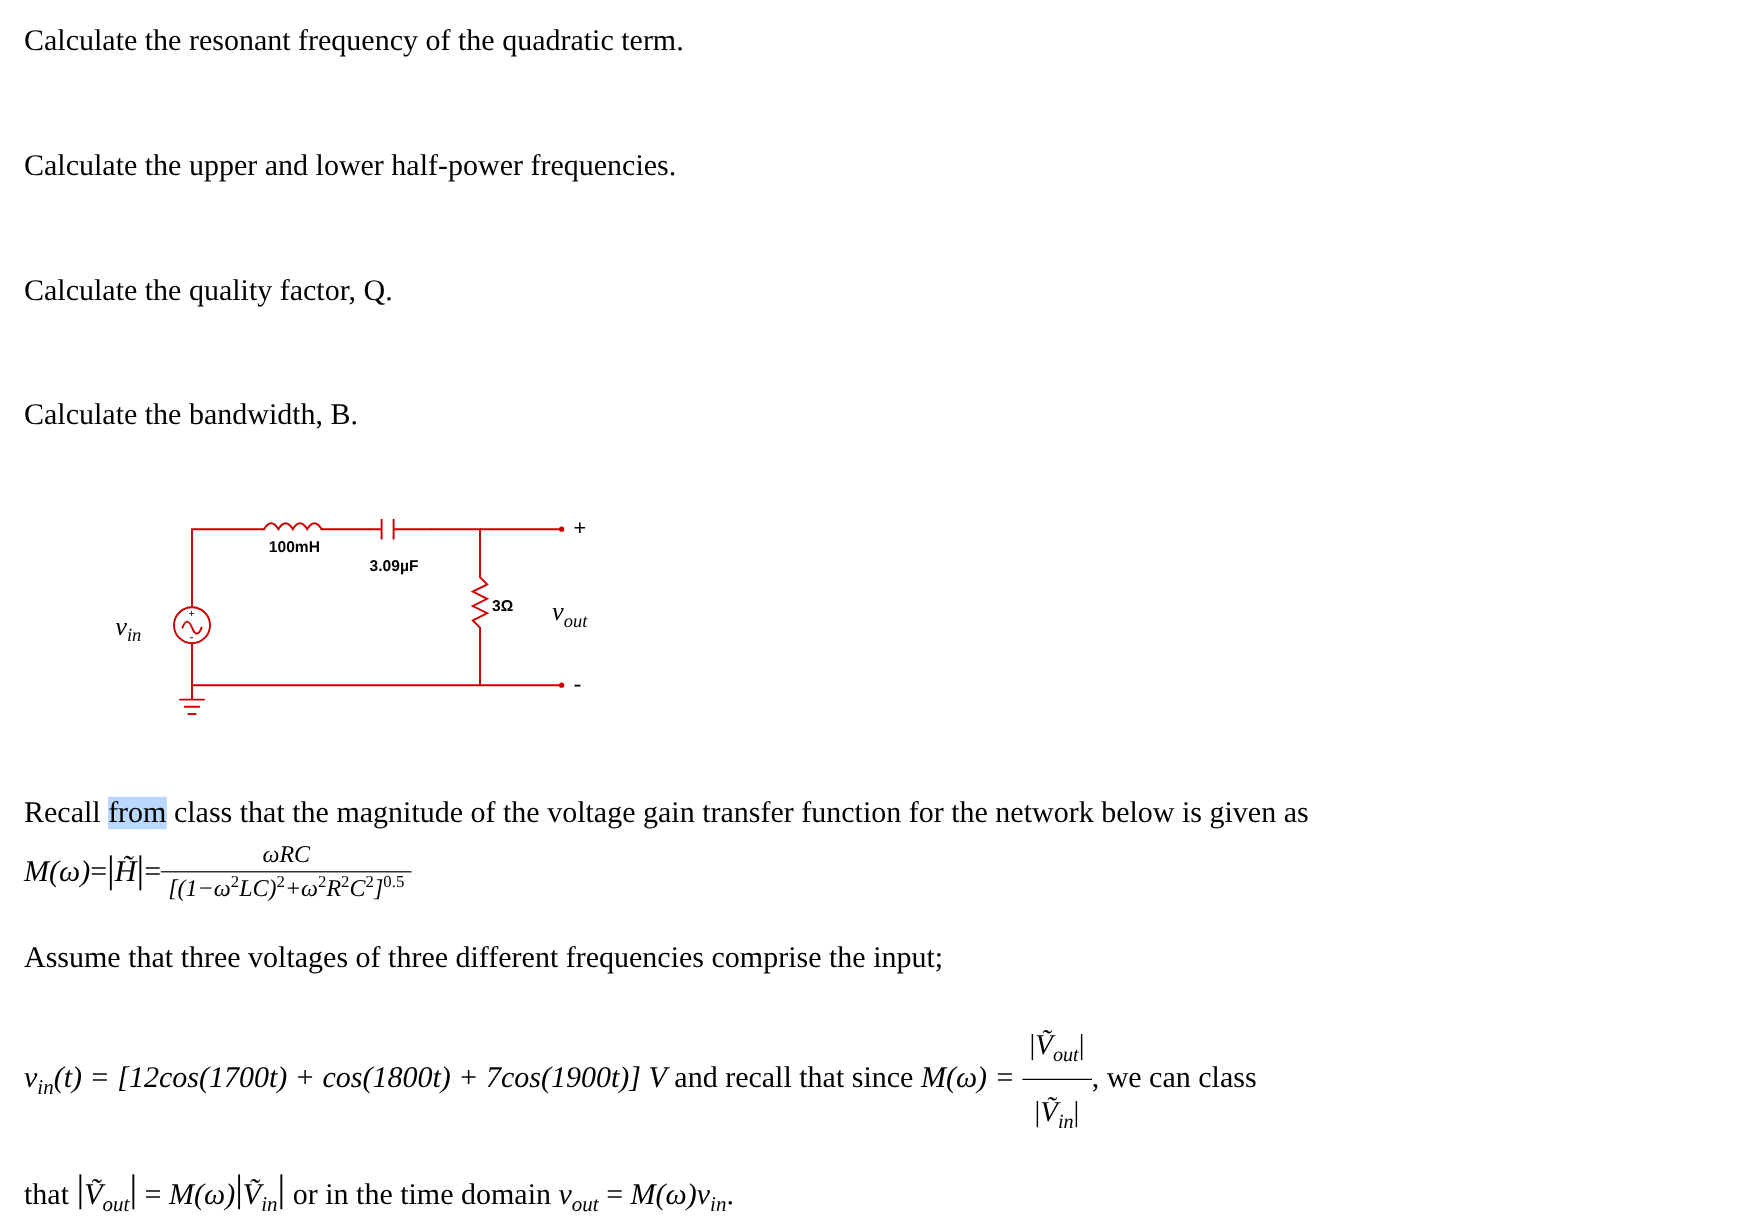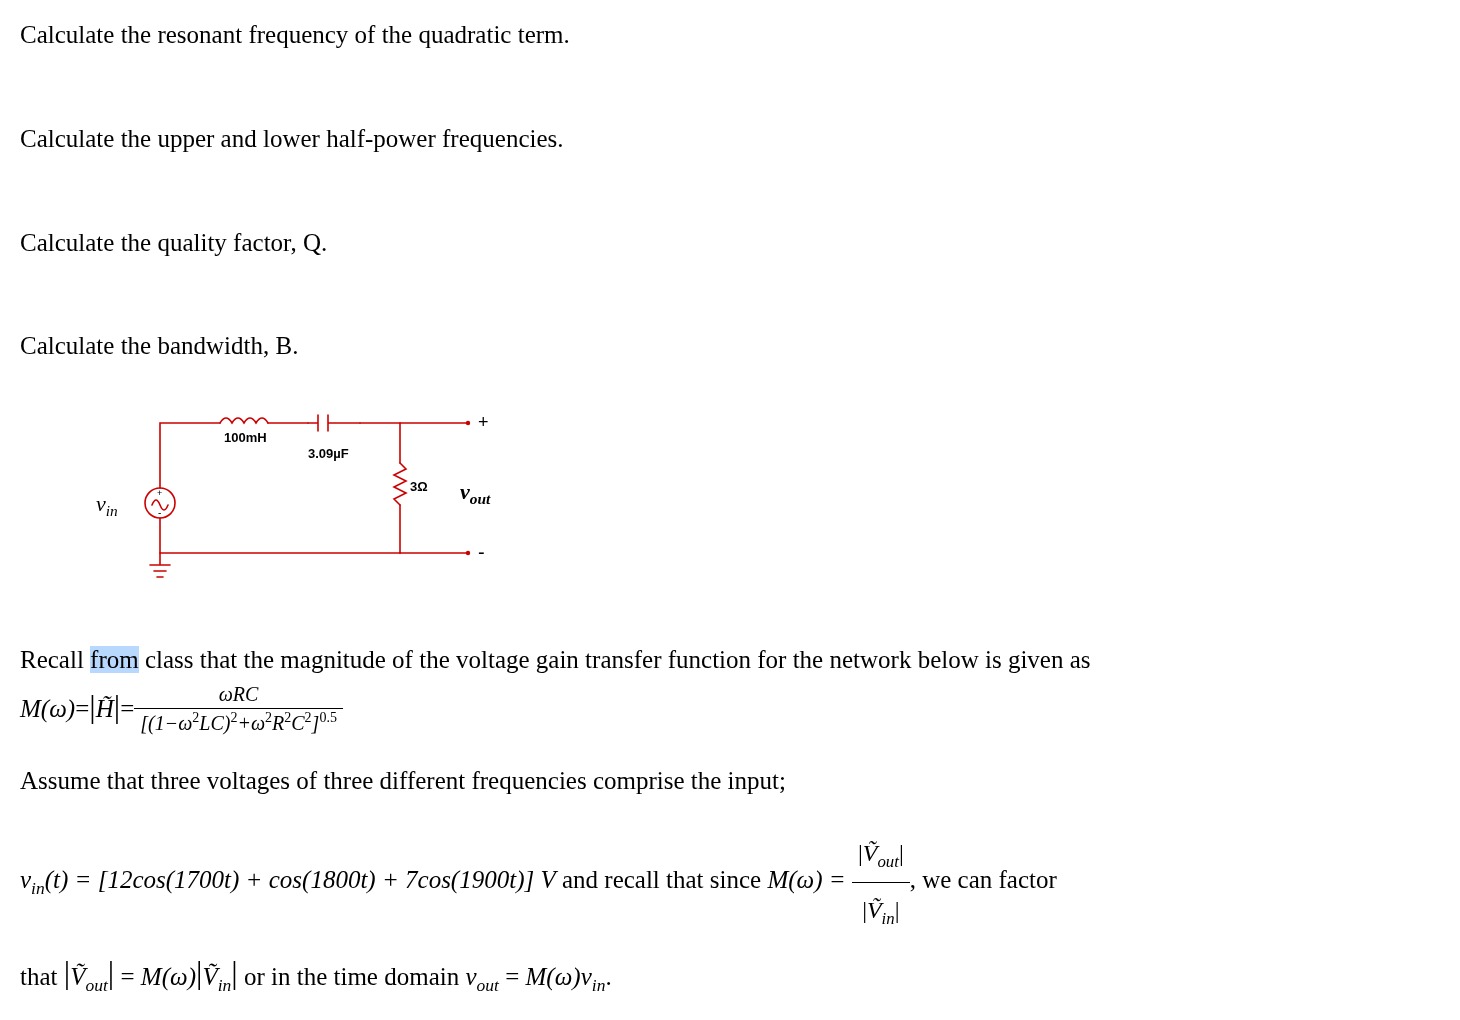--- a/index.html
+++ b/index.html
@@ -103,21 +103,21 @@
   }
 </style>
 </head>
 <body>
 
 <div class="page">
 
   <div class="block">Calculate the resonant frequency of the quadratic term.</div>
   <div class="block">Calculate the upper and lower half-power frequencies.</div>
   <div class="block">Calculate the quality factor, Q.</div>
-  <div class="block" style="margin-bottom:30px">Calculate the bandwidth, B.</div>
+  <div class="block" style="margin-bottom:48px">Calculate the bandwidth, B.</div>
 
   <div class="circuit-wrap">
     <svg width="460" height="200" viewBox="0 0 460 200">
       <g stroke="#cc0000" stroke-width="1.6" fill="none" stroke-linecap="round">
 
         <path d="M100 95 L100 30 L160 30"></path>
 
         <path d="M160 30
                  q6 -10 12 0
                  q6 -10 12 0
@@ -153,21 +153,21 @@
 
       <text x="97" y="103" font-family="Arial" font-size="9" fill="#000">+</text>
       <text x="98" y="123" font-family="Arial" font-size="10" fill="#000">-</text>
     </svg>
     <div class="clabel" style="left:164px; top:36px;">100mH</div>
     <div class="clabel" style="left:248px; top:52px;">3.09µF</div>
     <div class="clabel" style="left:350px; top:85px;text-align:center;">3Ω</div>
     <div class="mathlabel" style="left:36px; top:96px;">
       <span>v</span><span class="sub">in</span>
     </div>
-    <div class="mathlabel" style="left:400px; top:84px;font-weight:bold;">
+    <div class="mathlabel" style="left:400px; top:84px;">
       <span>v</span><span class="sub">out</span>
     </div>
   </div>
 
   <div style="margin-bottom:0;">
     <span>Recall </span><span class="highlight">from</span><span> class that the magnitude of the voltage gain transfer function for the network below is given as</span>
   </div>
 
   <div class="eqline">
     <span class="math">M</span>
@@ -189,18 +189,18 @@
 
   <div>Assume that three voltages of three different frequencies comprise the input;</div>
 
   <div style="height:28px"></div>
 
   <div class="vin-expr">
     <span class="math">v</span><span class="sub math">in</span><span class="math">(t) = [12</span><span class="math">cos</span><span class="math">(1700t) + </span><span class="math">cos</span><span class="math">(1800t) + 7</span><span class="math">cos</span><span class="math">(1900t)] V</span><span> and recall that since </span><span class="math">M</span><span class="math">(ω) = </span>
     <span class="frac" style="font-size:24px">
       <span class="num"><span class="rm">|</span><span class="math">Ṽ</span><span class="sub math">out</span><span class="rm">|</span></span>
       <span class="den"><span class="rm">|</span><span class="math">Ṽ</span><span class="sub math">in</span><span class="rm">|</span></span>
-    </span><span>, we can factor</span>
+    </span><span>, we can class</span>
     <br>
     <span>that </span><span class="big-abs">|</span><span class="math">Ṽ</span><span class="sub math">out</span><span class="big-abs">|</span><span> = </span><span class="math">M</span><span class="math">(ω)</span><span class="big-abs">|</span><span class="math">Ṽ</span><span class="sub math">in</span><span class="big-abs">|</span><span> or in the time domain </span><span class="math">v</span><span class="sub math">out</span><span> = </span><span class="math">M</span><span class="math">(ω)</span><span class="math">v</span><span class="sub math">in</span><span>.</span>
   </div>
 
 </div>
 
 </body></html>

